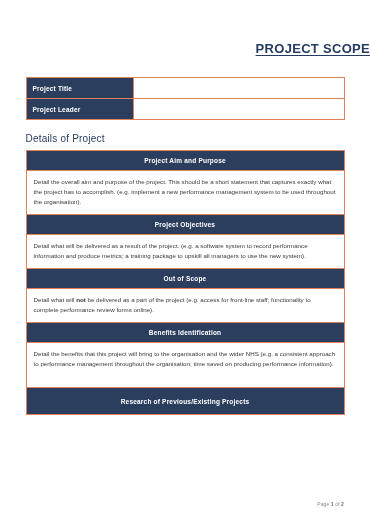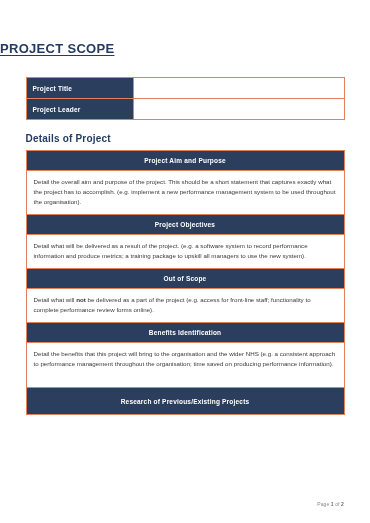--- a/index.html
+++ b/index.html
@@ -14,21 +14,21 @@
     overflow: hidden;
   }
   .page {
     position: relative;
     width: 370px;
     height: 523px;
     background: #ffffff;
     box-sizing: border-box;
   }
   .doc-title {
-    text-align: left;
+    text-align: right;
     font-size: 13px;
     font-weight: bold;
     color: #253B61;
     letter-spacing: 0.3px;
     text-decoration: underline;
     text-underline-offset: 2px;
     margin: 0;
     padding-top: 41px;
   }
 
@@ -56,21 +56,21 @@
   }
   .info-value {
     background: #ffffff;
   }
 
   
   .section-heading {
     width: 319px;
     margin: 13px auto 0 auto;
     font-size: 10px;
-    font-weight: bold;
+    font-weight: normal;
     color: #253B61;
     letter-spacing: 0.2px;
   }
 
   
   .scope-table {
     width: 319px;
     margin: 6px auto 0 auto;
     border-collapse: collapse;
     table-layout: fixed;

